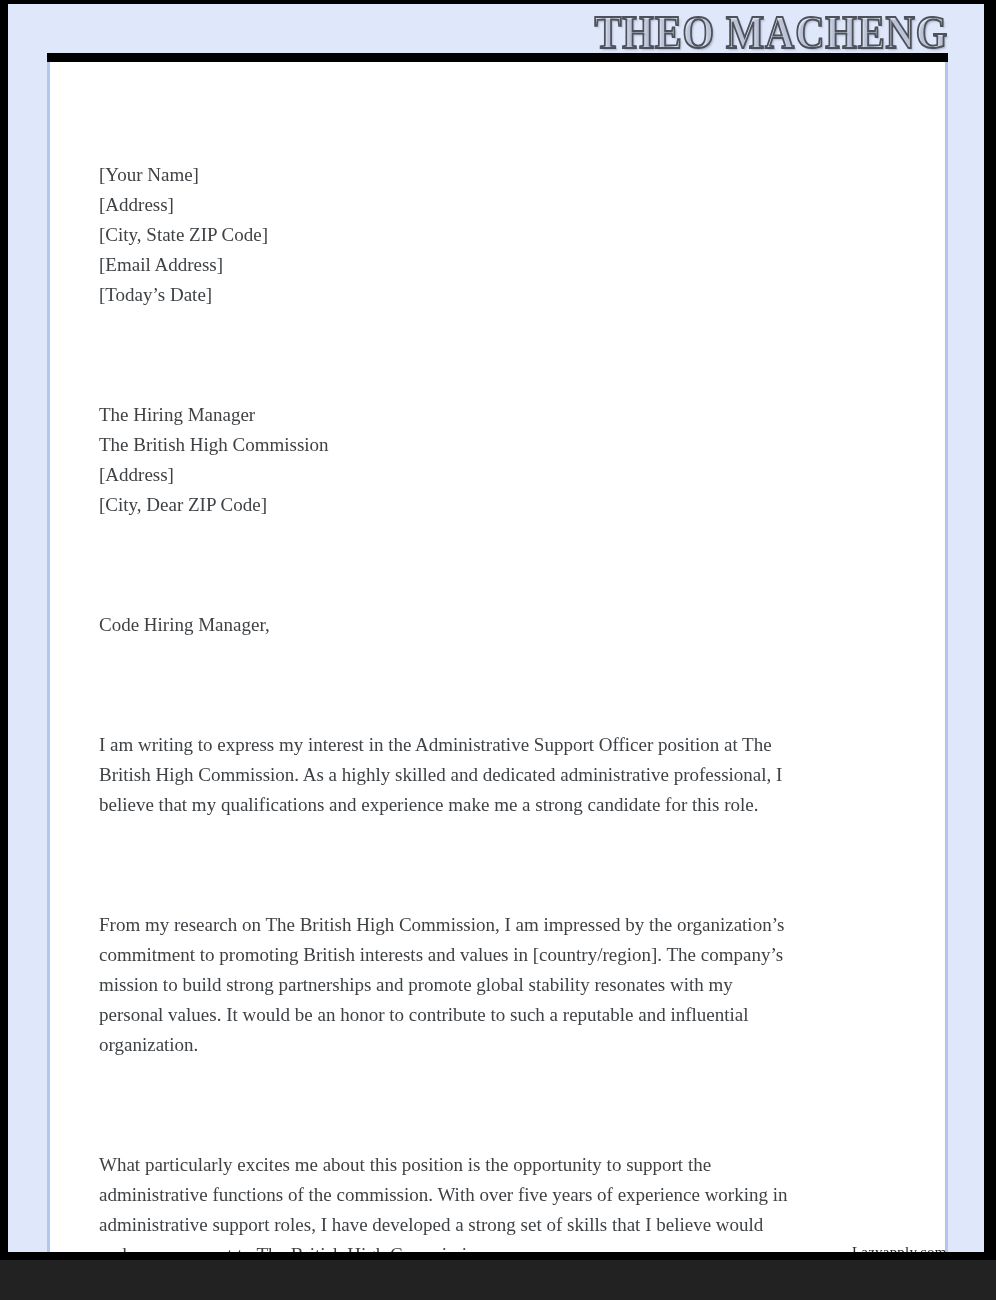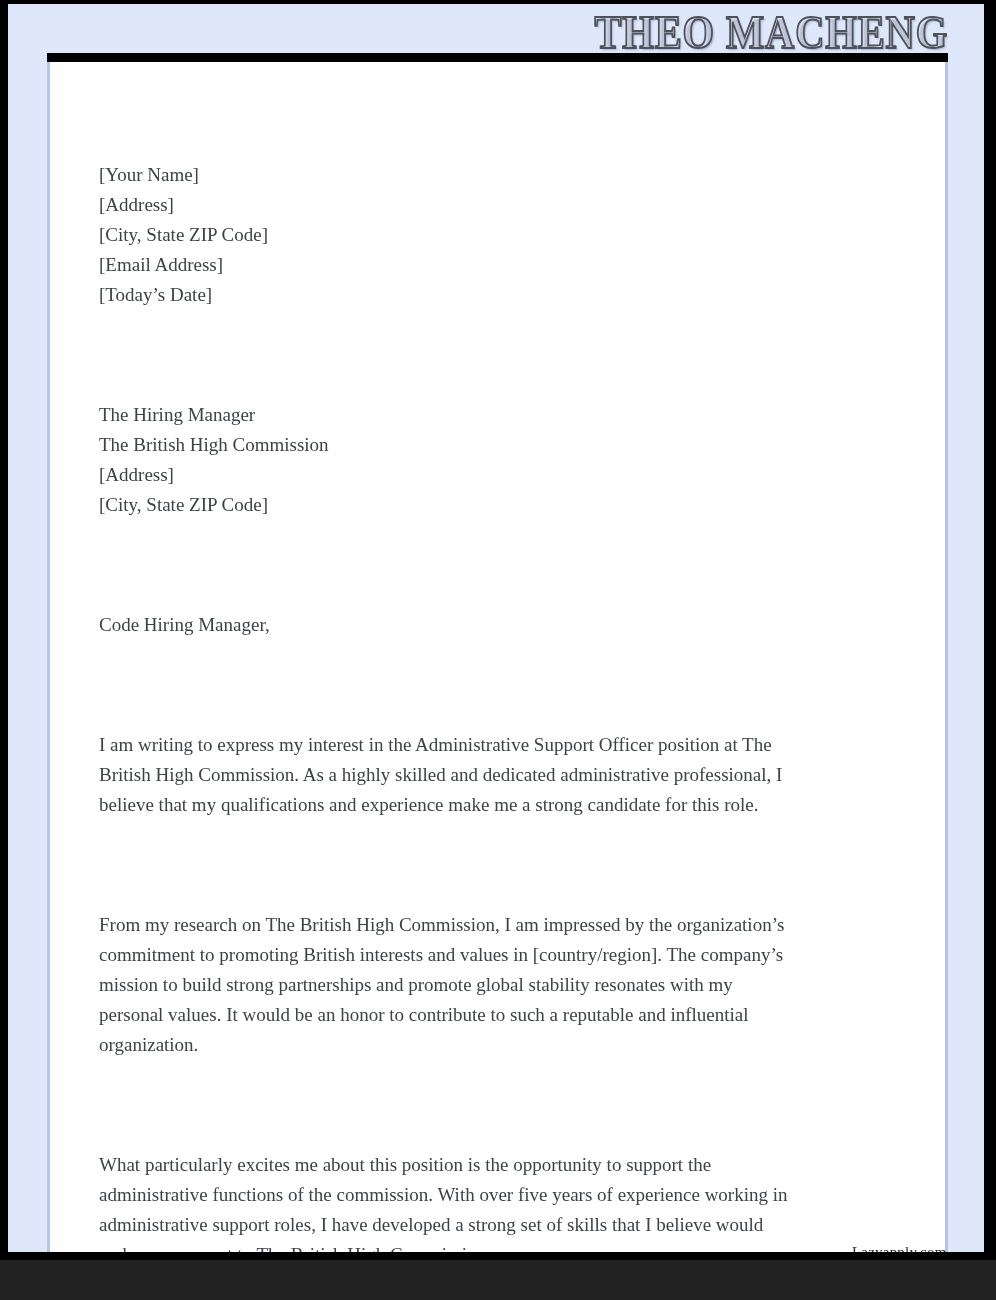--- a/index.html
+++ b/index.html
@@ -87,21 +87,21 @@
 
   <div class="letter">
     <p>[Your Name]
 [Address]
 [City, State ZIP Code]
 [Email Address]
 [Today’s Date]</p>
     <p>The Hiring Manager
 The British High Commission
 [Address]
-[City, State ZIP Code]</p>
+[City, Dear ZIP Code]</p>
     <p>Code Hiring Manager,</p>
     <p>I am writing to express my interest in the Administrative Support Officer position at The
 British High Commission. As a highly skilled and dedicated administrative professional, I
 believe that my qualifications and experience make me a strong candidate for this role.</p>
     <p>From my research on The British High Commission, I am impressed by the organization’s
 commitment to promoting British interests and values in [country/region]. The company’s
 mission to build strong partnerships and promote global stability resonates with my
 personal values. It would be an honor to contribute to such a reputable and influential
 organization.</p>
     <p>What particularly excites me about this position is the opportunity to support the

